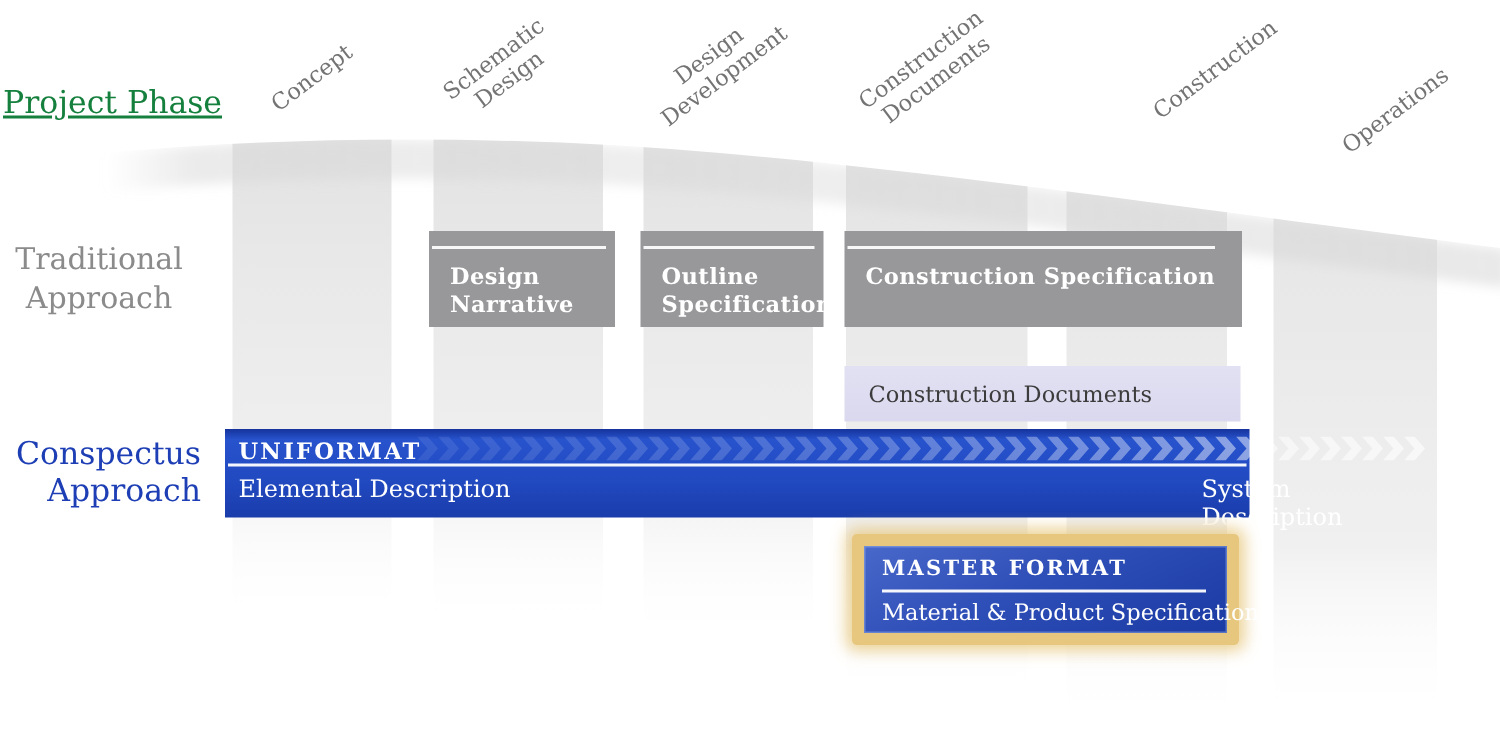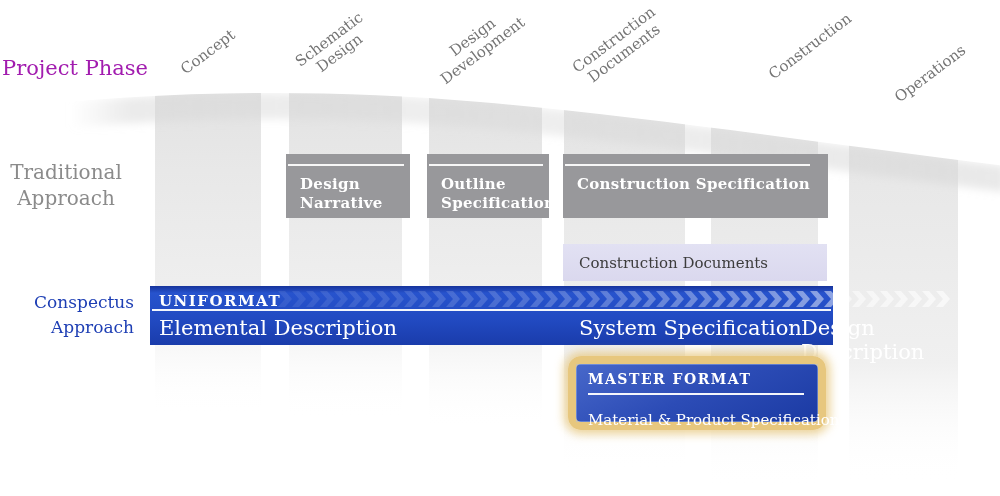--- a/index.html
+++ b/index.html
@@ -18,23 +18,23 @@
   }
   #ph-concept{left:188px;top:61px}
   #ph-schematic{left:313px;top:50px}
   #ph-designdev{left:448px;top:54px}
   #ph-constrdocs{left:590px;top:56px}
   #ph-construction{left:776px;top:66px}
   #ph-operations{left:902px;top:89px}
 
   
   .side-label{position:absolute;text-align:right;}
-  #lbl-project{left:2px;top:56px;font-size:21px;color:#a21caf;white-space:nowrap;}
+  #lbl-project{left:2px;top:56px;font-size:21px;color:#15803d;white-space:nowrap;text-decoration:underline;}
   #lbl-traditional{left:0;width:132px;top:159px;font-size:20px;color:#8b8b8b;line-height:26px;text-align:center;}
-  #lbl-conspectus{left:0;width:134px;top:290px;font-size:17px;color:#1d3eb4;line-height:25px;}
+  #lbl-conspectus{left:0;width:134px;top:290px;font-size:21px;color:#1d3eb4;line-height:25px;}
 
   
   .tbox{
     position:absolute;top:154px;height:64px;background:#98989b;color:#ffffff;
     font-weight:bold;font-size:15px;line-height:19px;letter-spacing:.3px;
     padding:21px 0 0 14px;box-sizing:border-box;
   }
   .tbox::before{
     content:"";position:absolute;top:10px;left:2px;right:6px;height:1.5px;
     background:rgba(255,255,255,.92);
@@ -52,37 +52,37 @@
   }
 
   
   #uniformat-bar{
     position:absolute;left:150px;top:286px;width:683px;height:59px;color:#fff;
     background:linear-gradient(180deg,#16339b 0%,#2753cd 12%,#2149c0 60%,#1a3cab 100%);
   }
   #uniformat-title{position:absolute;left:9px;top:6px;font-weight:bold;font-size:15px;letter-spacing:1.5px;}
   #chevrons{position:absolute;left:128px;top:5px;}
   #bar-divider{position:absolute;left:2px;right:2px;top:23px;height:1.5px;background:rgba(255,255,255,.95);}
-  .bar-sub{position:absolute;top:30px;font-size:21px;}
+  .bar-sub{position:absolute;top:30px;font-size:16px;}
   #bar-elemental{left:9px}
   #bar-system{left:429px}
   #bar-asset{left:651px}
 
   
   #masterformat{
     position:absolute;left:568px;top:356px;width:258px;height:74px;box-sizing:border-box;
-    border:8px solid #e7c77e;border-radius:13px;
+    border:8px solid #e7c77e;border-radius:3px;
     box-shadow:0 0 10px 4px rgba(229,196,118,.75);
     background:linear-gradient(155deg,#4868ca 0%,#2c4cb6 50%,#1b3aa3 100%);
     color:#fff;
   }
   #mf-edge{position:absolute;left:0;top:0;right:0;bottom:0;border:1px solid rgba(165,188,236,.45);}
   #mf-title{position:absolute;left:12px;top:7px;font-weight:bold;font-size:14px;letter-spacing:1.5px;white-space:nowrap;}
   #mf-line{position:absolute;left:12px;top:29px;width:216px;height:1.5px;background:rgba(255,255,255,.95);}
-  #mf-sub{position:absolute;left:12px;top:35px;font-size:15px;white-space:nowrap;margin-top:12px;}
+  #mf-sub{position:absolute;left:12px;top:35px;font-size:15px;white-space:nowrap;}
 </style>
 </head>
 <body>
 
 <div id="stage">
 
   <svg class="abs" style="left:0;top:0" width="1000" height="496" aria-hidden="true">
     <defs>
       <linearGradient id="colGrad" x1="0" y1="0" x2="0" y2="1">
         <stop offset="0" stop-color="#e2e2e2"></stop>
@@ -143,22 +143,21 @@
           <stop offset="0" stop-color="#ffffff" stop-opacity="0.08"></stop>
           <stop offset="0.35" stop-color="#ffffff" stop-opacity="0.18"></stop>
           <stop offset="0.7" stop-color="#ffffff" stop-opacity="0.38"></stop>
           <stop offset="1" stop-color="#ffffff" stop-opacity="0.62"></stop>
         </linearGradient>
       </defs>
     <path d="M0,0 L7,0 L14,8 L7,16 L0,16 L7,8 Z M14,0 L21,0 L28,8 L21,16 L14,16 L21,8 Z M28,0 L35,0 L42,8 L35,16 L28,16 L35,8 Z M42,0 L49,0 L56,8 L49,16 L42,16 L49,8 Z M56,0 L63,0 L70,8 L63,16 L56,16 L63,8 Z M70,0 L77,0 L84,8 L77,16 L70,16 L77,8 Z M84,0 L91,0 L98,8 L91,16 L84,16 L91,8 Z M98,0 L105,0 L112,8 L105,16 L98,16 L105,8 Z M112,0 L119,0 L126,8 L119,16 L112,16 L119,8 Z M126,0 L133,0 L140,8 L133,16 L126,16 L133,8 Z M140,0 L147,0 L154,8 L147,16 L140,16 L147,8 Z M154,0 L161,0 L168,8 L161,16 L154,16 L161,8 Z M168,0 L175,0 L182,8 L175,16 L168,16 L175,8 Z M182,0 L189,0 L196,8 L189,16 L182,16 L189,8 Z M196,0 L203,0 L210,8 L203,16 L196,16 L203,8 Z M210,0 L217,0 L224,8 L217,16 L210,16 L217,8 Z M224,0 L231,0 L238,8 L231,16 L224,16 L231,8 Z M238,0 L245,0 L252,8 L245,16 L238,16 L245,8 Z M252,0 L259,0 L266,8 L259,16 L252,16 L259,8 Z M266,0 L273,0 L280,8 L273,16 L266,16 L273,8 Z M280,0 L287,0 L294,8 L287,16 L280,16 L287,8 Z M294,0 L301,0 L308,8 L301,16 L294,16 L301,8 Z M308,0 L315,0 L322,8 L315,16 L308,16 L315,8 Z M322,0 L329,0 L336,8 L329,16 L322,16 L329,8 Z M336,0 L343,0 L350,8 L343,16 L336,16 L343,8 Z M350,0 L357,0 L364,8 L357,16 L350,16 L357,8 Z M364,0 L371,0 L378,8 L371,16 L364,16 L371,8 Z M378,0 L385,0 L392,8 L385,16 L378,16 L385,8 Z M392,0 L399,0 L406,8 L399,16 L392,16 L399,8 Z M406,0 L413,0 L420,8 L413,16 L406,16 L413,8 Z M420,0 L427,0 L434,8 L427,16 L420,16 L427,8 Z M434,0 L441,0 L448,8 L441,16 L434,16 L441,8 Z M448,0 L455,0 L462,8 L455,16 L448,16 L455,8 Z M462,0 L469,0 L476,8 L469,16 L462,16 L469,8 Z M476,0 L483,0 L490,8 L483,16 L476,16 L483,8 Z M490,0 L497,0 L504,8 L497,16 L490,16 L497,8 Z M504,0 L511,0 L518,8 L511,16 L504,16 L511,8 Z M518,0 L525,0 L532,8 L525,16 L518,16 L525,8 Z M532,0 L539,0 L546,8 L539,16 L532,16 L539,8 Z M546,0 L553,0 L560,8 L553,16 L546,16 L553,8 Z M560,0 L567,0 L574,8 L567,16 L560,16 L567,8 Z M574,0 L581,0 L588,8 L581,16 L574,16 L581,8 Z M588,0 L595,0 L602,8 L595,16 L588,16 L595,8 Z M602,0 L609,0 L616,8 L609,16 L602,16 L609,8 Z M616,0 L623,0 L630,8 L623,16 L616,16 L623,8 Z M630,0 L637,0 L644,8 L637,16 L630,16 L637,8 Z M644,0 L651,0 L658,8 L651,16 L644,16 L651,8 Z M658,0 L665,0 L672,8 L665,16 L658,16 L665,8 Z " fill="url(#chevGrad)"></path>
       </svg>
     <div id="bar-divider"></div>
     <span class="bar-sub" id="bar-elemental">Elemental Description</span>
-    <span class="bar-sub" id="bar-system">System Specification</span>
-    <span class="bar-sub" id="bar-asset">Design Description</span>
+    <span class="bar-sub" id="bar-asset">System Description</span>
   </div>
 
   <div id="masterformat">
     <div id="mf-edge"></div>
     <span id="mf-title">MASTER FORMAT</span>
     <div id="mf-line"></div>
     <span id="mf-sub">Material &amp; Product Specification</span>
   </div>
 
 </div>

